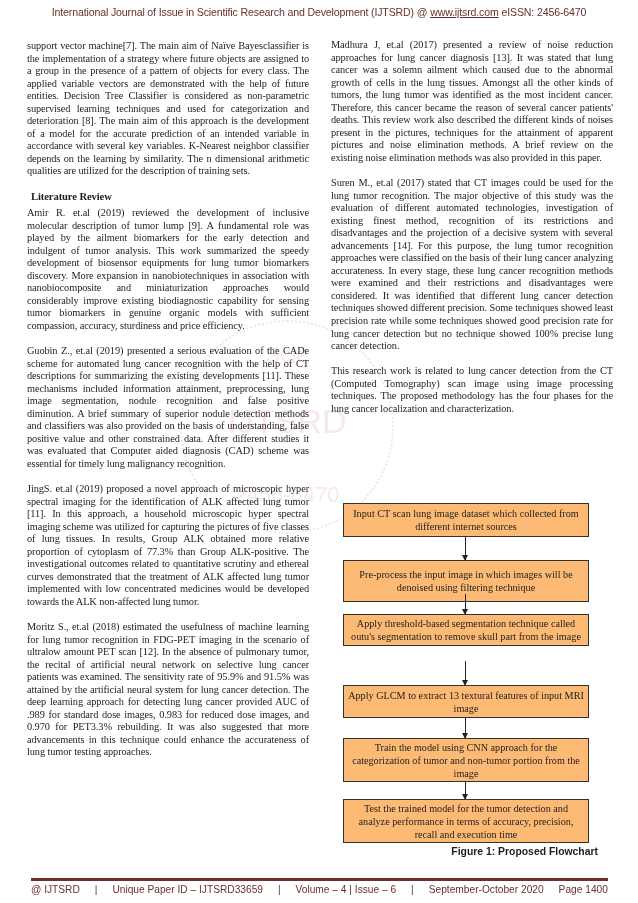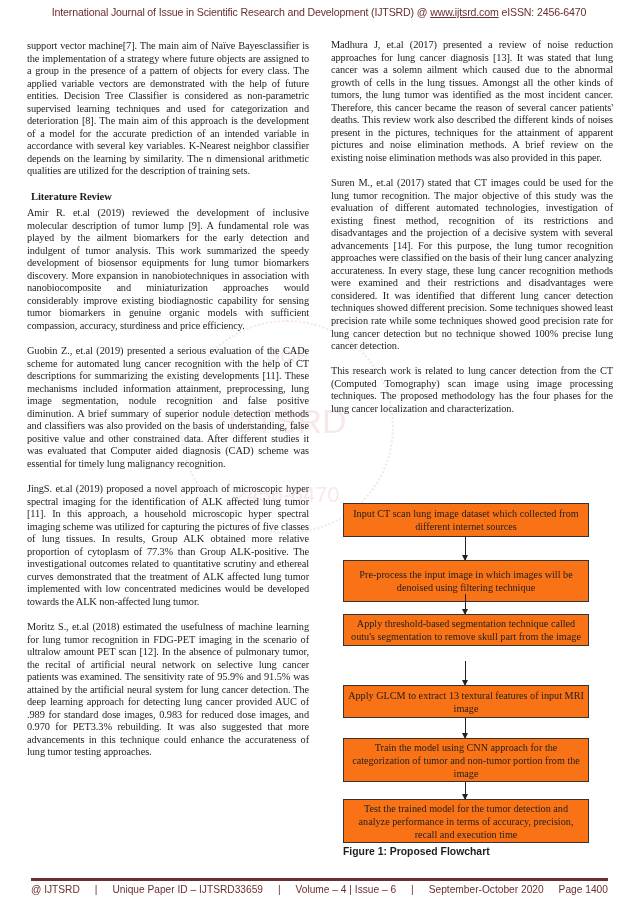--- a/index.html
+++ b/index.html
@@ -30,30 +30,30 @@
     font-size: 22px; text-align: center; pointer-events: none;
   }
   .watermark span { position: absolute; left: 0; width: 100%; }
   .flow {
     position: absolute; left: 343px; top: 503px; width: 248px; height: 345px;
     font-family: "Liberation Serif", serif; font-size: 10.2px; line-height: 13px;
   }
   .fbox {
     position: absolute; left: 0; width: 246px; border: 1px solid #333;
     text-align: center; box-sizing: border-box; padding: 2px 4px;
-    background: #f97316; display: flex; align-items: center; justify-content: center;
+    background: #fdba74; display: flex; align-items: center; justify-content: center;
   }
   .arrow { position: absolute; left: 122px; width: 1px; background: #222; }
   .arrow::after {
     content: ""; position: absolute; left: -3px; bottom: -1px;
     border-left: 3.5px solid transparent; border-right: 3.5px solid transparent;
     border-top: 6px solid #222;
   }
   .caption {
-    position: absolute; left: 343px; top: 846px; width: 248px; text-align: left;
+    position: absolute; left: 350px; top: 846px; width: 248px; text-align: right;
     font-family: "Liberation Sans", sans-serif; font-weight: bold; font-size: 10.4px;
   }
   .footer-rule {
     position: absolute; left: 31px; top: 878px; width: 577px; height: 3px;
     background: #6b2f2f;
   }
   .footer {
     position: absolute; top: 884px; left: 31px; width: 577px;
     font-family: "Liberation Sans", sans-serif; font-size: 10.2px; color: #6b2f2f;
     display: flex; justify-content: space-between; white-space: pre;

